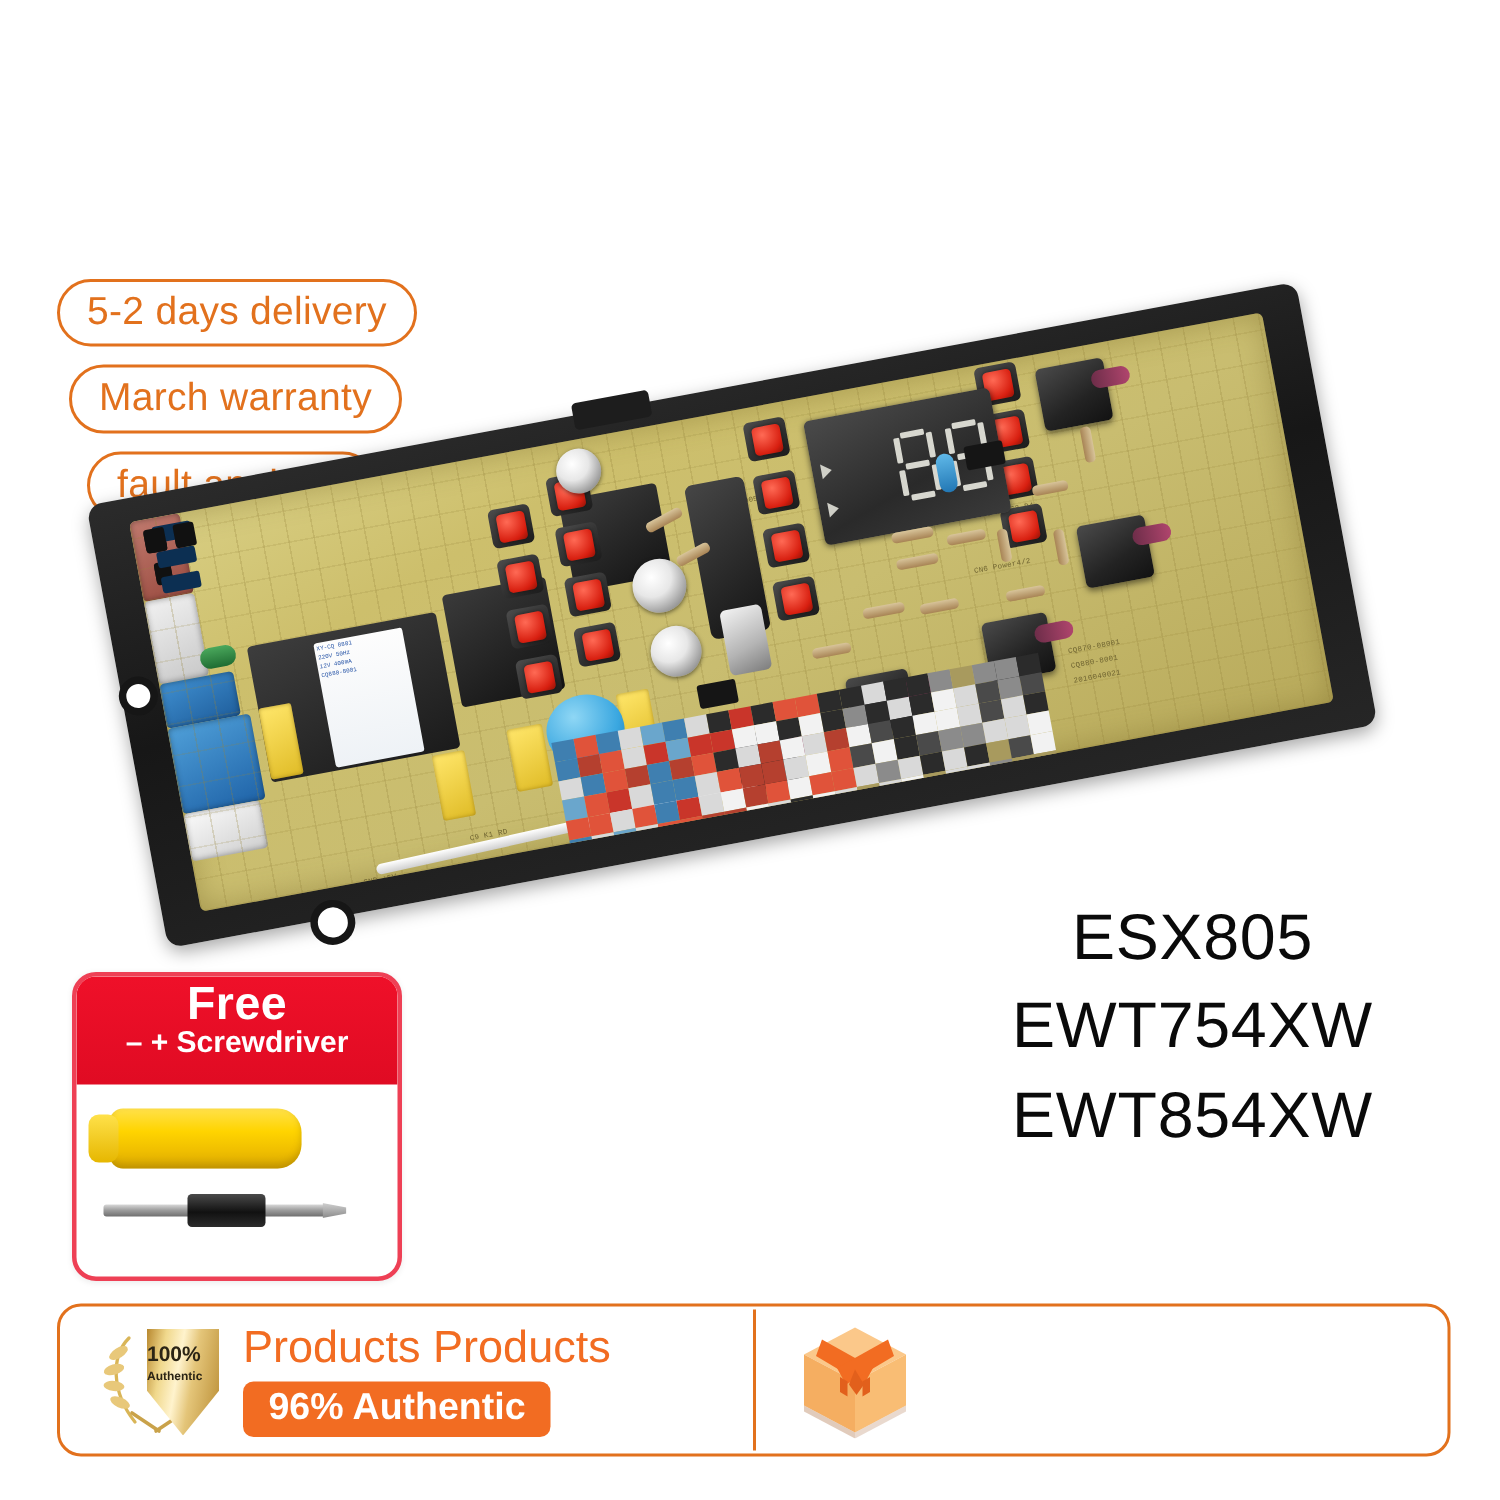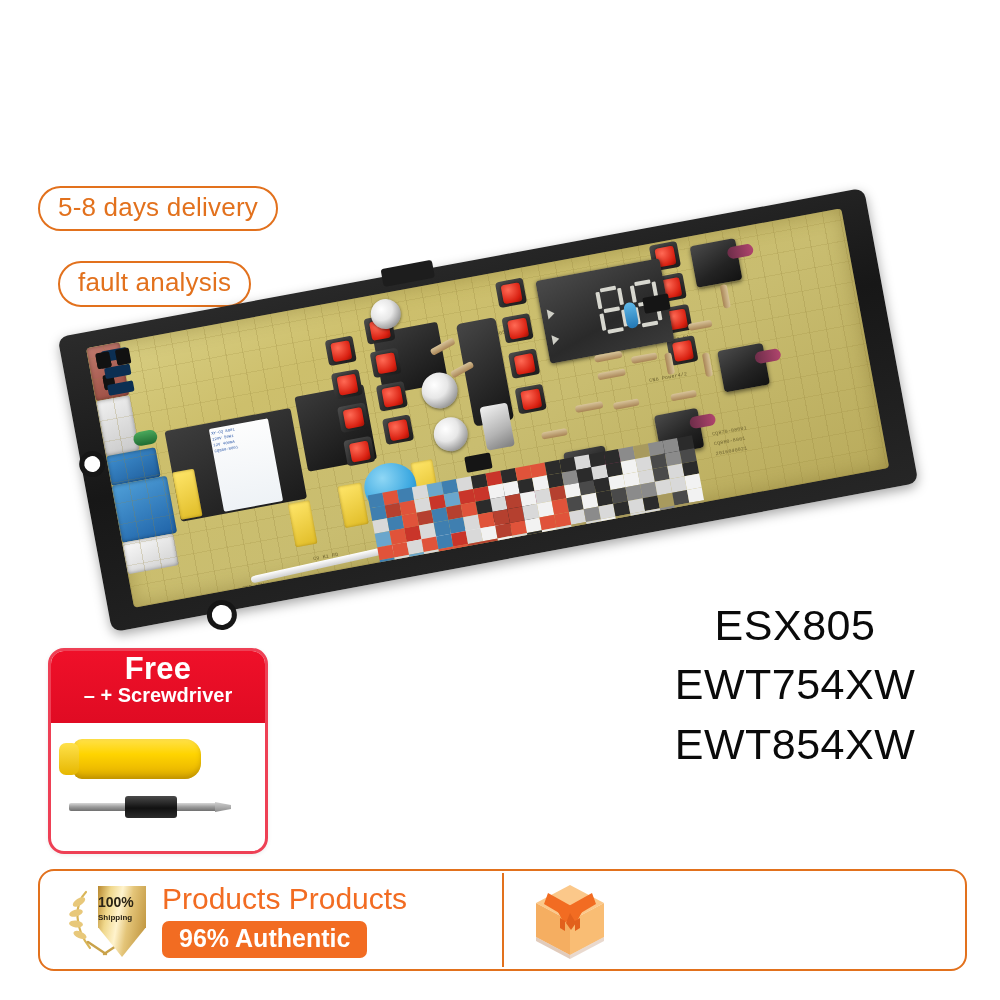--- a/index.html
+++ b/index.html
@@ -150,22 +150,22 @@
 
   
   .boxico{position:relative;width:80px;height:78px;flex:none;}
 </style>
 </head>
 <body>
 
 <div id="stage">
 
   <div class="badge-col">
-    <div class="feat-badge fb1">5-8 days delivery</div><br>
-    <br>
+    <div class="feat-badge fb1">5-2 days delivery</div><br>
+    <div class="feat-badge fb2">March warranty</div><br>
     <div class="feat-badge fb3">fault analysis</div>
   </div>
 
   <div id="pcb-wrap">
     <div id="pcb">
       <div class="board-frame"></div>
 
       <div class="tab-hole" style="left:-2px;top:118px;width:26px;height:26px;">
           <i></i>
         </div>
@@ -548,21 +548,21 @@
             <ellipse cx="68" cy="42" rx="7" ry="3.4" transform="rotate(-6 68 42)"></ellipse>
             <ellipse cx="64" cy="53" rx="7" ry="3.4" transform="rotate(-24 64 53)"></ellipse>
           </g>
           <g stroke="#c9a24a" stroke-width="2.4" stroke-linecap="round">
             <path d="M22 60 L40 72"></path>
               <path d="M56 60 L38 72"></path>
           </g>
         </svg>
         <div class="shield-body">
           <div class="p1">100%</div>
-          <div class="p2">Shipping</div>
+          <div class="p2">Authentic</div>
         </div>
       </div>
       <div class="bn-txt">
         <div class="hd">Products Products</div>
         <span class="pill">96% Authentic</span>
       </div>
     </div>
 
     <div class="bn-div"></div>
 

